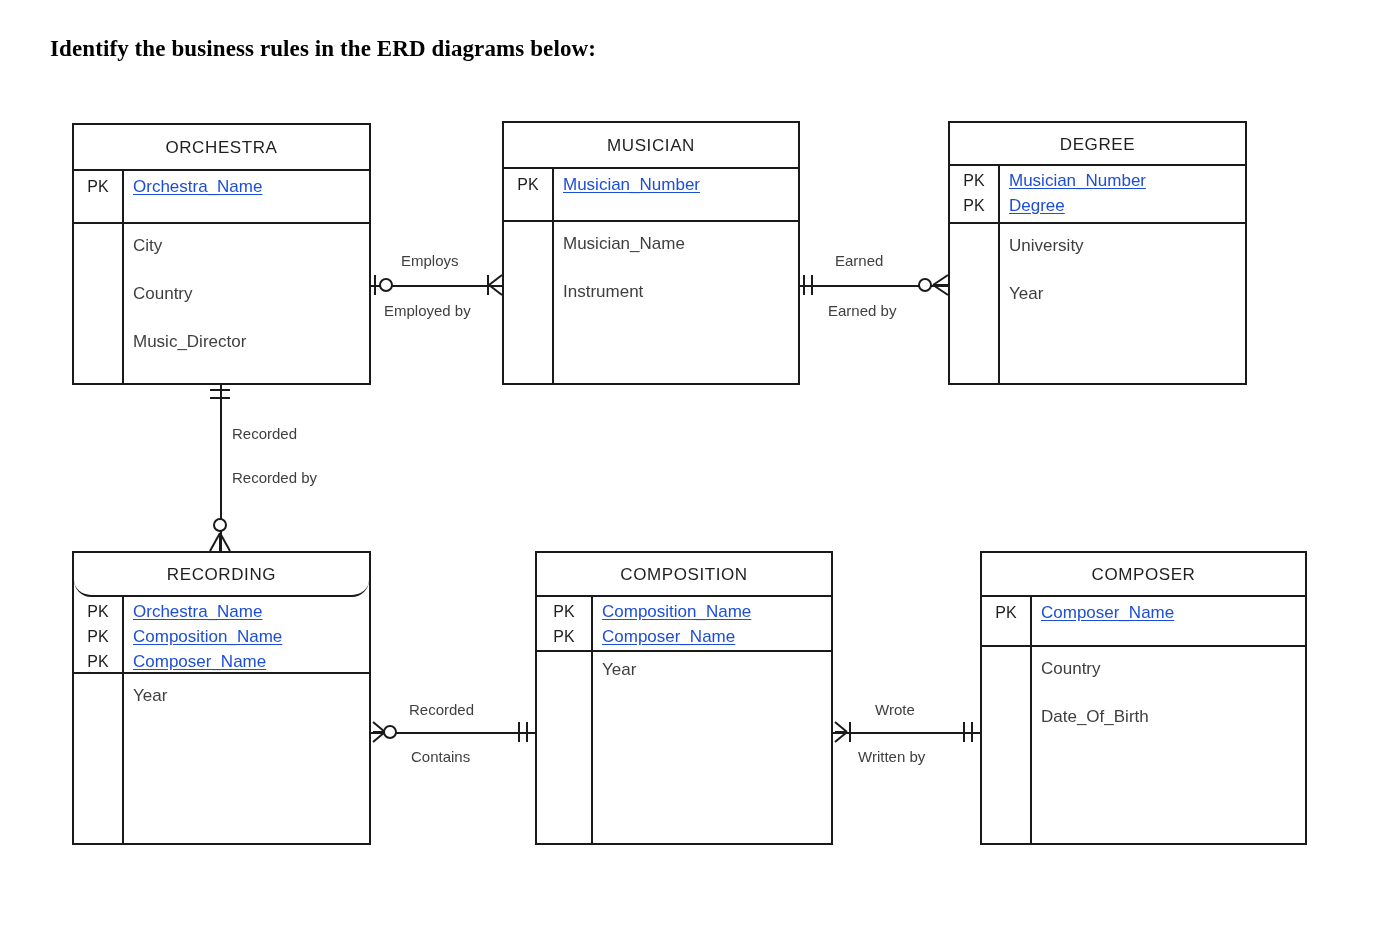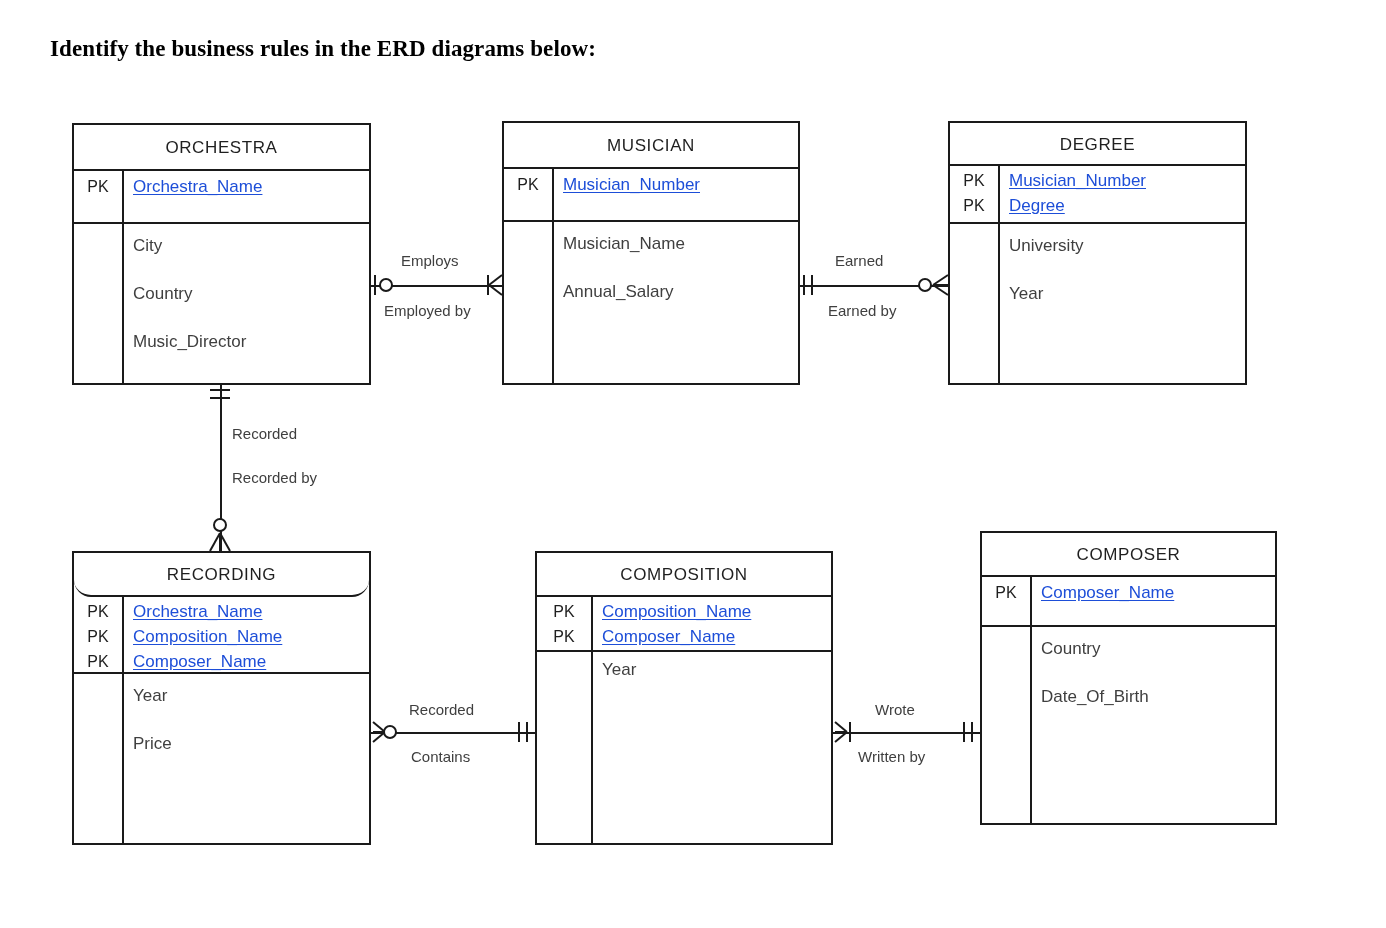--- a/index.html
+++ b/index.html
@@ -176,21 +176,21 @@
         <span class="pk-name">Musician_Number</span>
       </div>
     </div>
     <div class="attr-section" style="top:53px;">
       <div class="attr-row">
         <span class="attr-spacer"></span>
         <span class="attr-name">Musician_Name</span>
       </div>
       <div class="attr-row">
         <span class="attr-spacer"></span>
-        <span class="attr-name">Annual_Salary</span>
+        <span class="attr-name">Instrument</span>
       </div>
     </div>
   </div>
 </div>
 
 <div class="entity" style="left:948px; top:121px; width:299px; height:264px;">
   <div class="entity-title" style="height:43px; line-height:43px;">DEGREE</div>
   <div class="entity-body" style="top:43px;">
     <div class="key-col-line" style="left:48px;"></div>
     <div class="pk-section" style="height:58px; padding-top:5px;">
@@ -231,24 +231,20 @@
       </div>
       <div class="pk-row">
         <span class="pk-tag">PK</span>
         <span class="pk-name">Composer_Name</span>
       </div>
     </div>
     <div class="attr-section" style="top:77px;">
       <div class="attr-row">
         <span class="attr-spacer"></span>
         <span class="attr-name">Year</span>
-      </div>
-      <div class="attr-row">
-        <span class="attr-spacer"></span>
-        <span class="attr-name">Price</span>
       </div>
     </div>
   </div>
 </div>
 
 <div class="entity" style="left:535px; top:551px; width:298px; height:294px;">
   <div class="entity-title" style="height:44px; line-height:44px;">COMPOSITION</div>
   <div class="entity-body" style="top:44px;">
     <div class="key-col-line" style="left:54px;"></div>
     <div class="pk-section" style="height:55px; padding-top:5px;">
@@ -263,21 +259,21 @@
     </div>
     <div class="attr-section" style="top:55px; padding-top:8px;">
       <div class="attr-row">
         <span class="attr-spacer" style="width:54px;"></span>
         <span class="attr-name">Year</span>
       </div>
     </div>
   </div>
 </div>
 
-<div class="entity" style="left:980px; top:531px; width:297px; height:294px;">
+<div class="entity" style="left:980px; top:551px; width:327px; height:294px;">
   <div class="entity-title" style="height:44px; line-height:44px;">COMPOSER</div>
   <div class="entity-body" style="top:44px;">
     <div class="key-col-line" style="left:48px;"></div>
     <div class="pk-section" style="height:50px;">
       <div class="pk-row">
         <span class="pk-tag">PK</span>
         <span class="pk-name">Composer_Name</span>
       </div>
     </div>
     <div class="attr-section" style="top:50px;">

